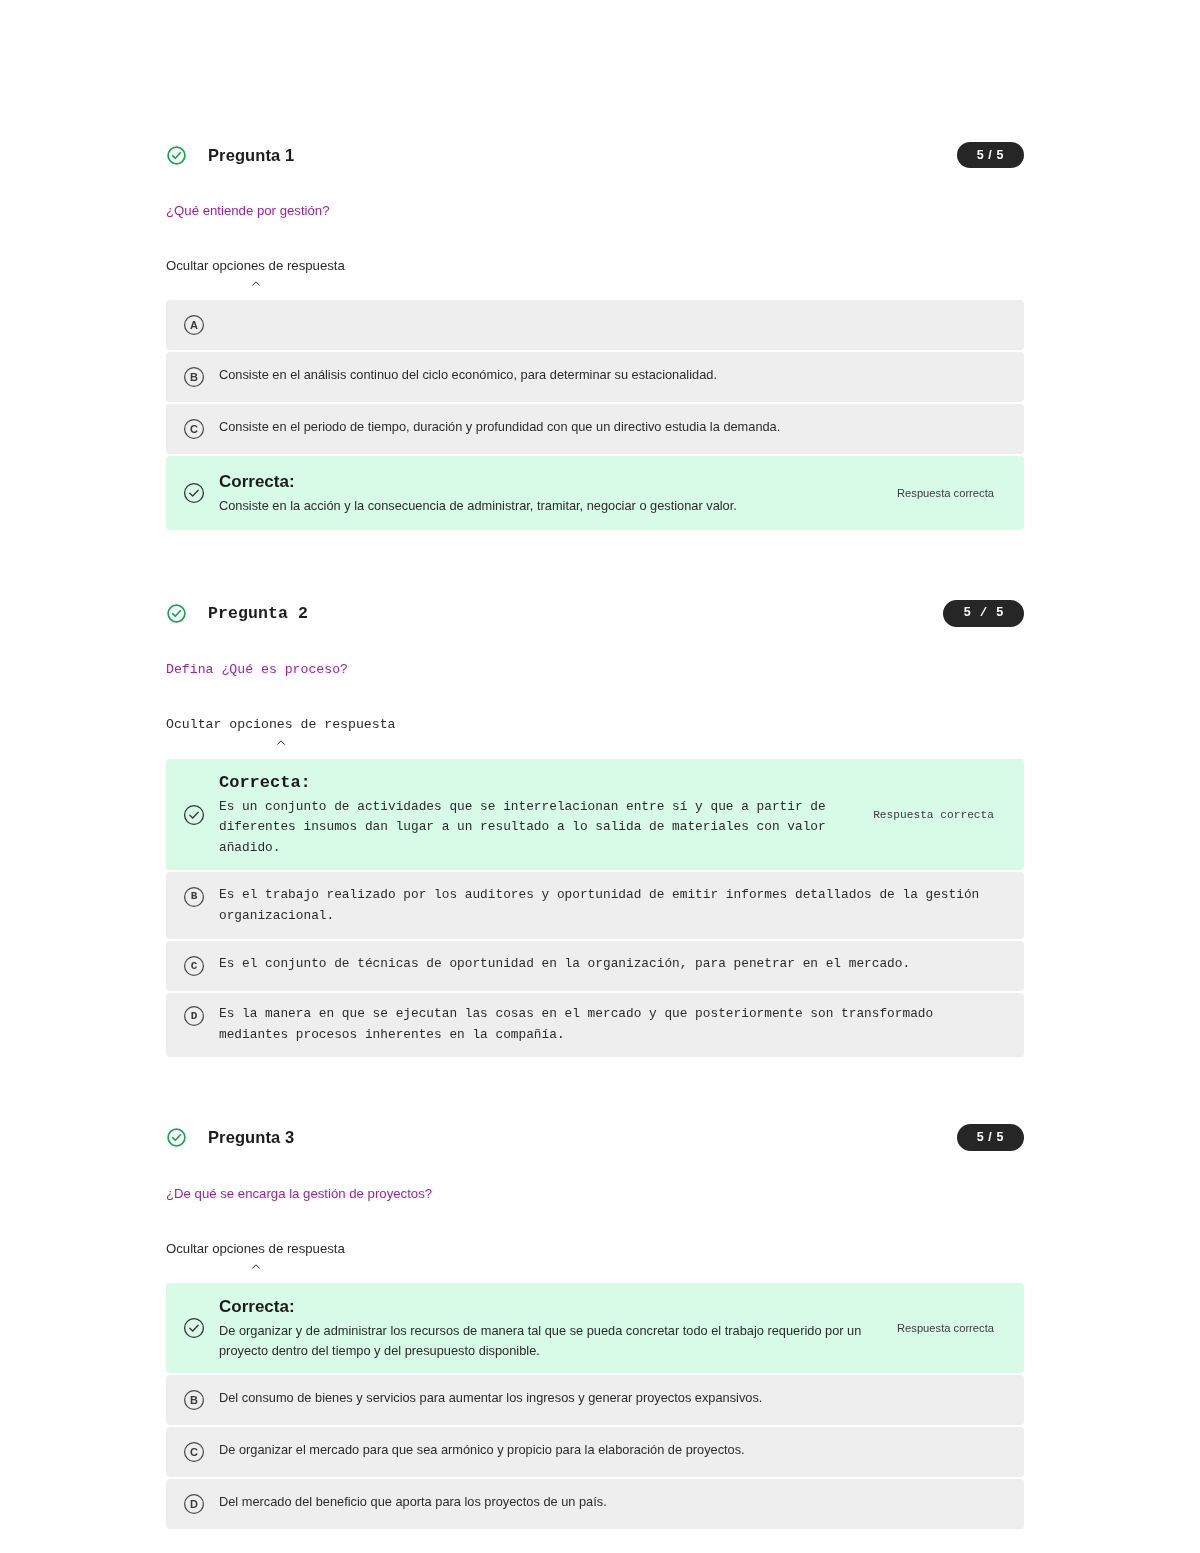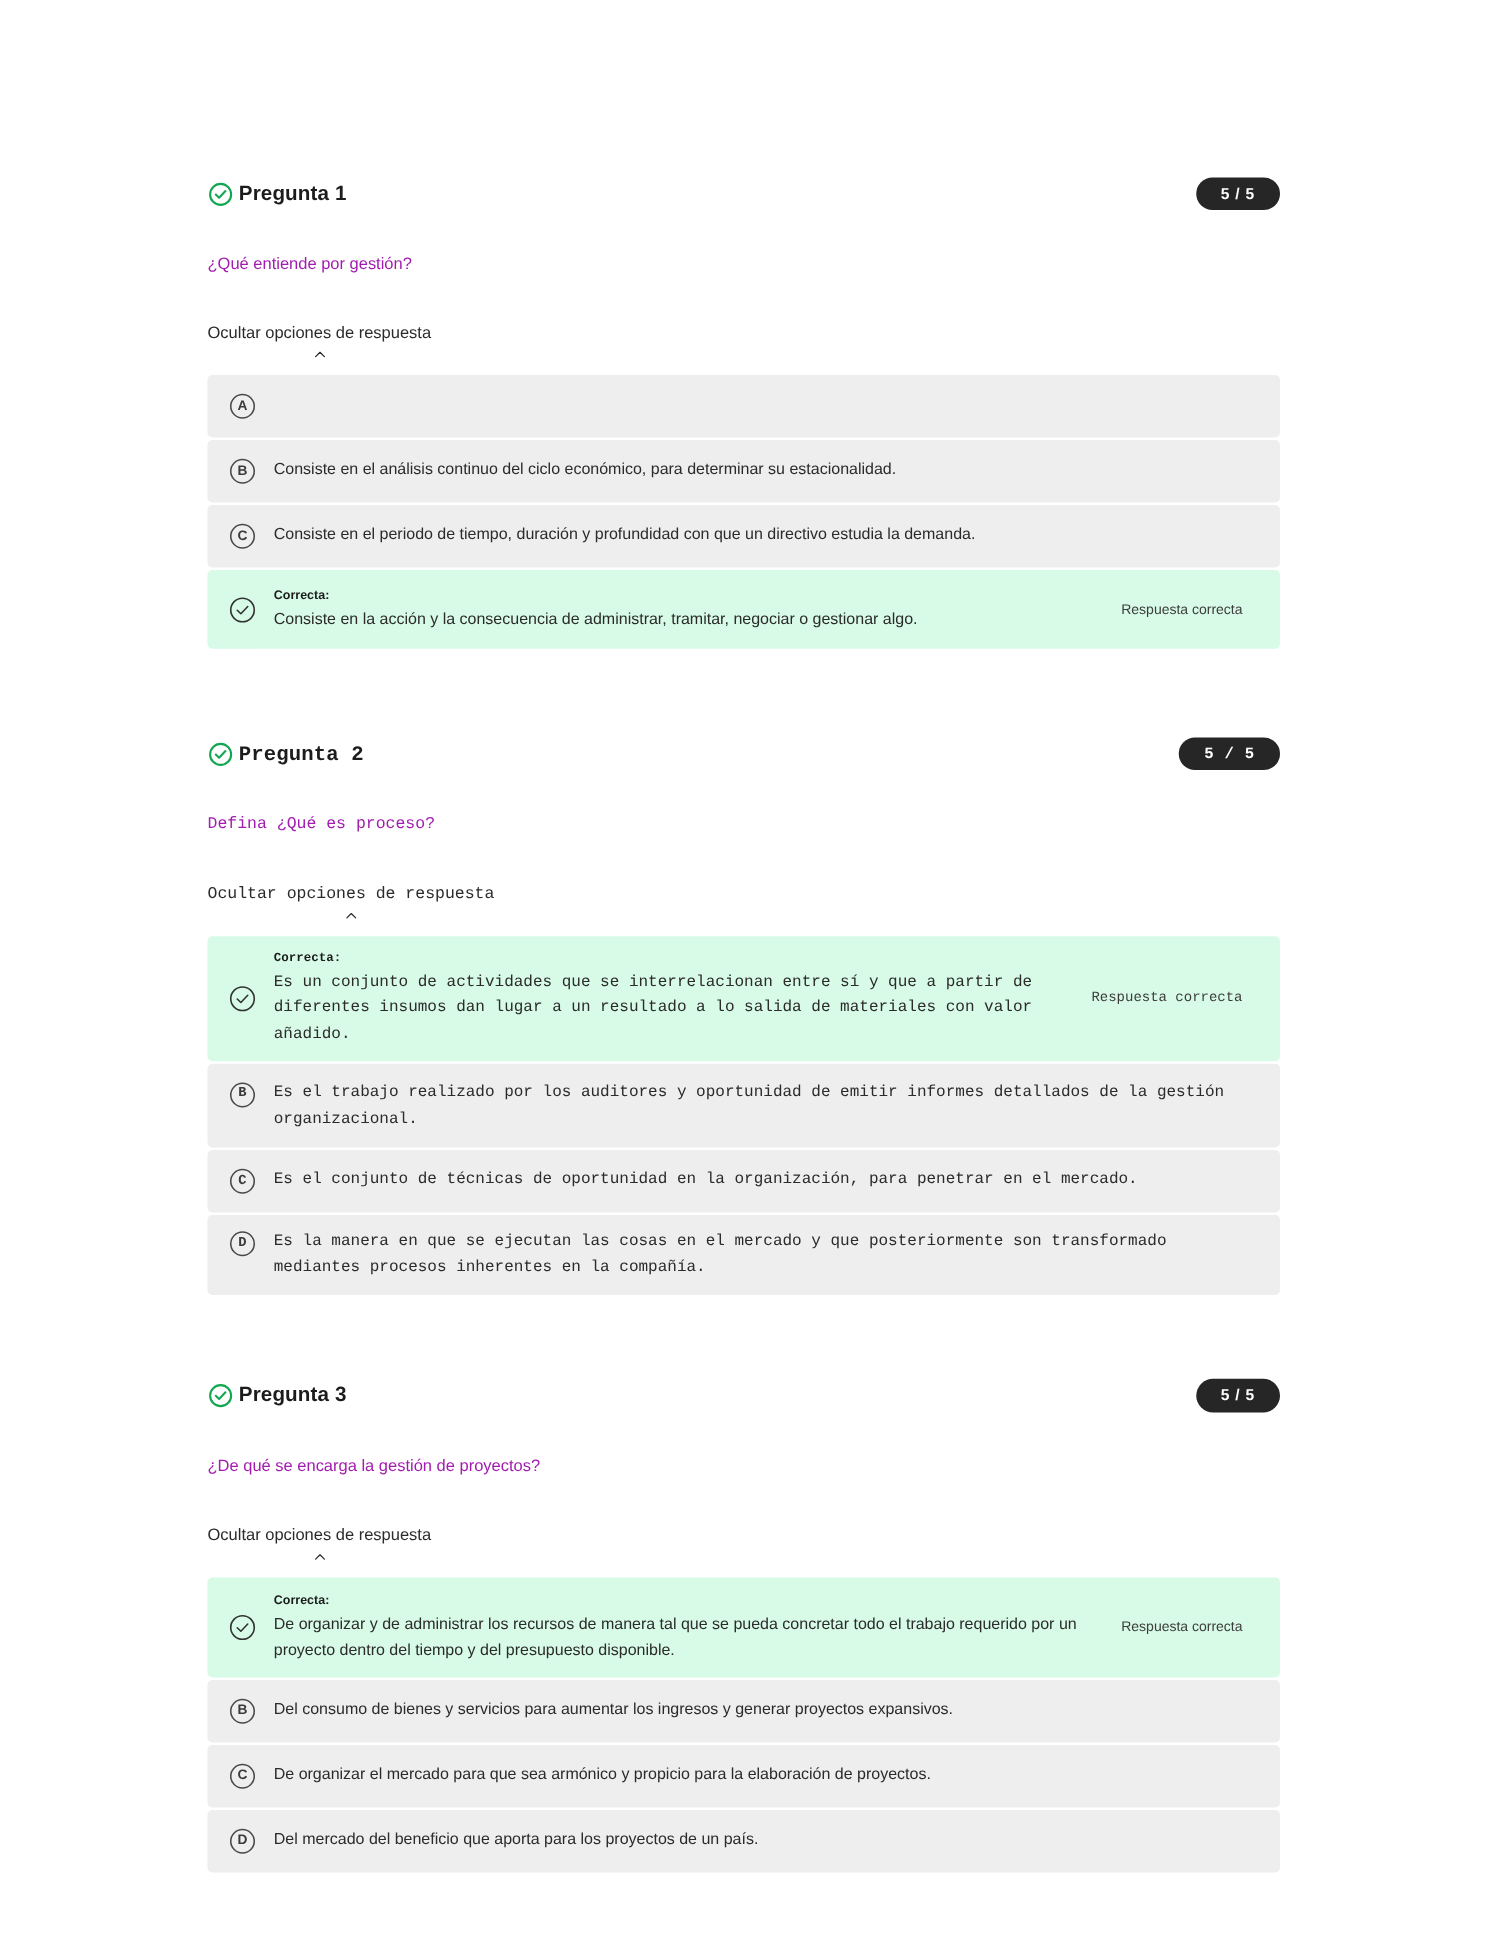--- a/index.html
+++ b/index.html
@@ -35,21 +35,21 @@
 
   .q-header {
     display: flex;
     align-items: center;
     justify-content: space-between;
     height: 30px;
   }
   .q-title-wrap {
     display: flex;
     align-items: center;
-    gap: 4px;
+    gap: 21px;
   }
   .q-check-icon {
     width: 21px;
     height: 21px;
     display: block;
     flex: 0 0 auto;
   }
   .q-title {
     font-size: 16.5px;
     font-weight: bold;
@@ -134,21 +134,21 @@
   }
   .opt-marker { position: relative; }
 
   .opt-body { flex: 1 1 auto; min-width: 0; }
   .opt-text {
     font-size: 12.8px;
     color: #2b2b2b;
     line-height: 1.62;
   }
   .correct-label {
-    font-size: 10px;
+    font-size: 17px;
     font-weight: bold;
     color: #1c1c1c;
     line-height: 1.5;
     margin-bottom: 1px;
   }
   .correct-tag {
     position: absolute;
     right: 30px;
     top: 50%;
     transform: translateY(-50%);
@@ -225,21 +225,21 @@
 
         <div class="option correct">
           <span class="opt-marker">
             <svg width="24" height="24" viewBox="0 0 24 24" fill="none">
               <circle cx="12" cy="12" r="9.4" stroke="#333333" stroke-width="1.3"></circle>
               <path d="M7.8 12.2 L10.7 15.0 L16.2 9.2" stroke="#333333" stroke-width="1.3" stroke-linecap="round" stroke-linejoin="round"></path>
             </svg>
           </span>
           <div class="opt-body">
             <div class="correct-label">Correcta:</div>
-            <div class="opt-text">Consiste en la acción y la consecuencia de administrar, tramitar, negociar o gestionar algo.</div>
+            <div class="opt-text">Consiste en la acción y la consecuencia de administrar, tramitar, negociar o gestionar valor.</div>
           </div>
           <span class="correct-tag">Respuesta correcta</span>
         </div>
 
       </div>
     </section>
 
     <section class="question-block q2">
       <div class="q-header">
         <div class="q-title-wrap">

